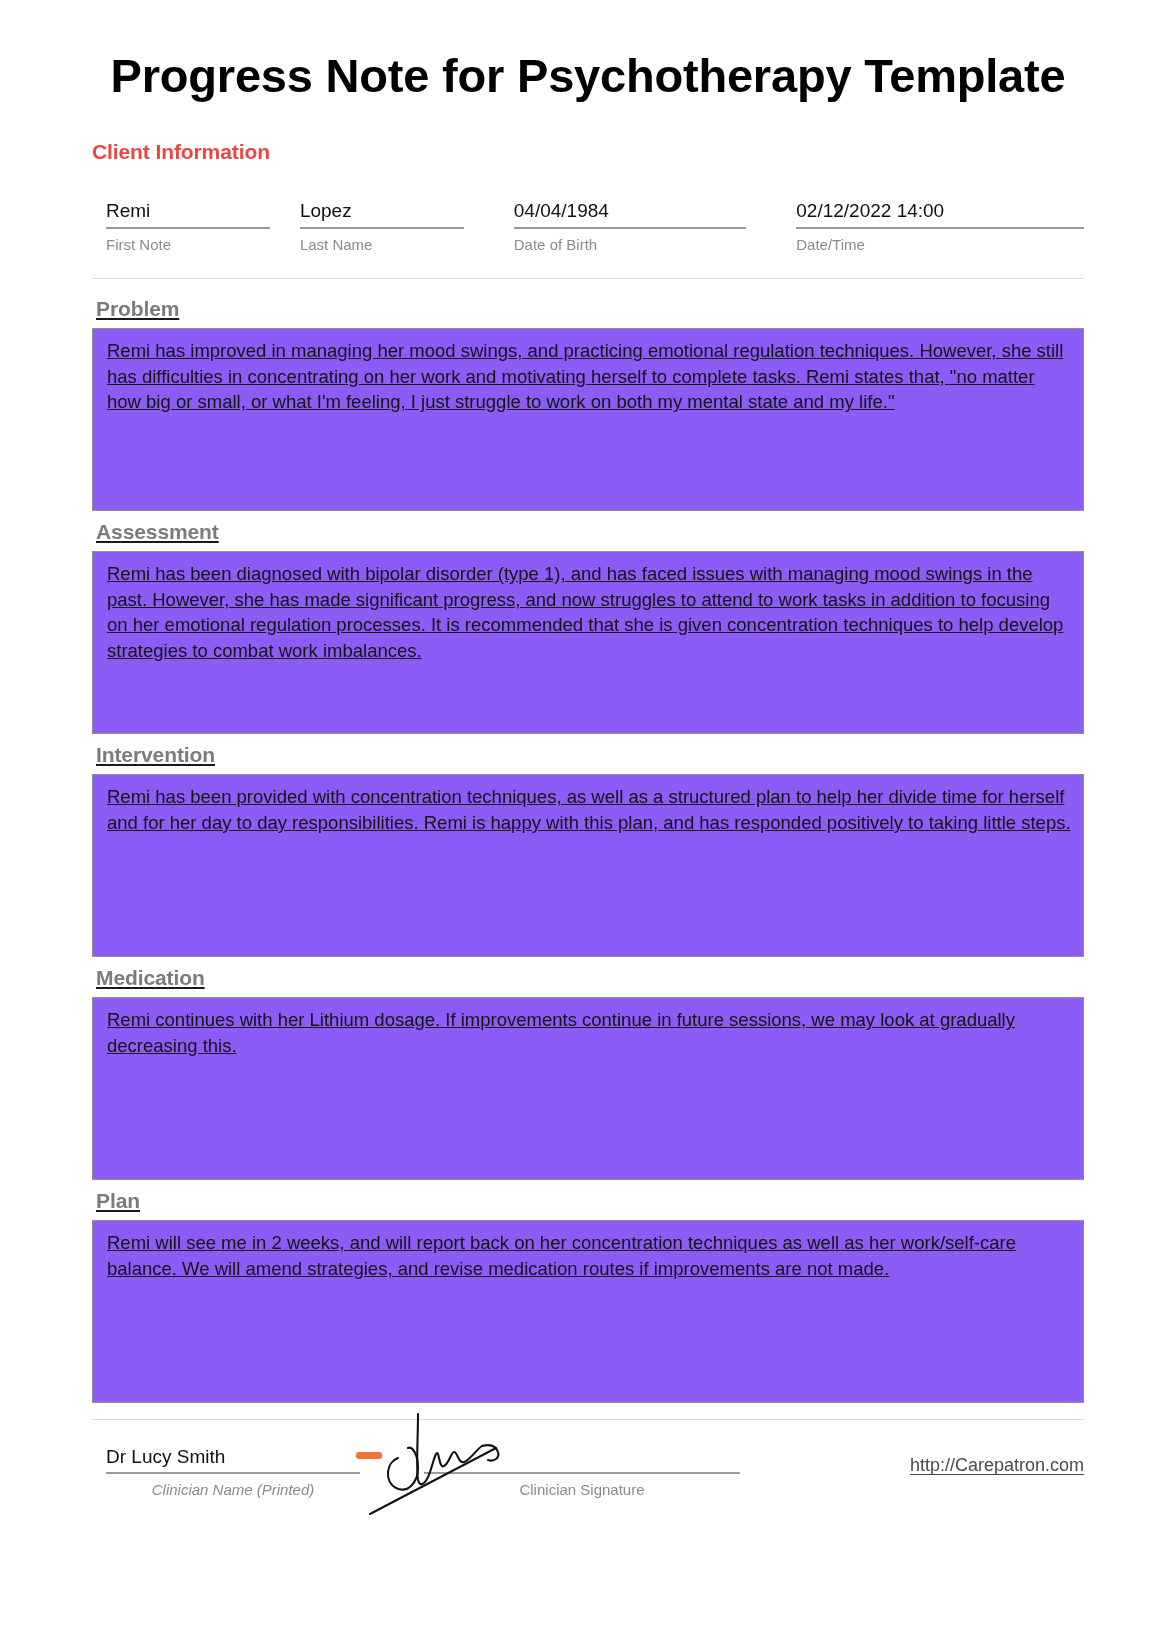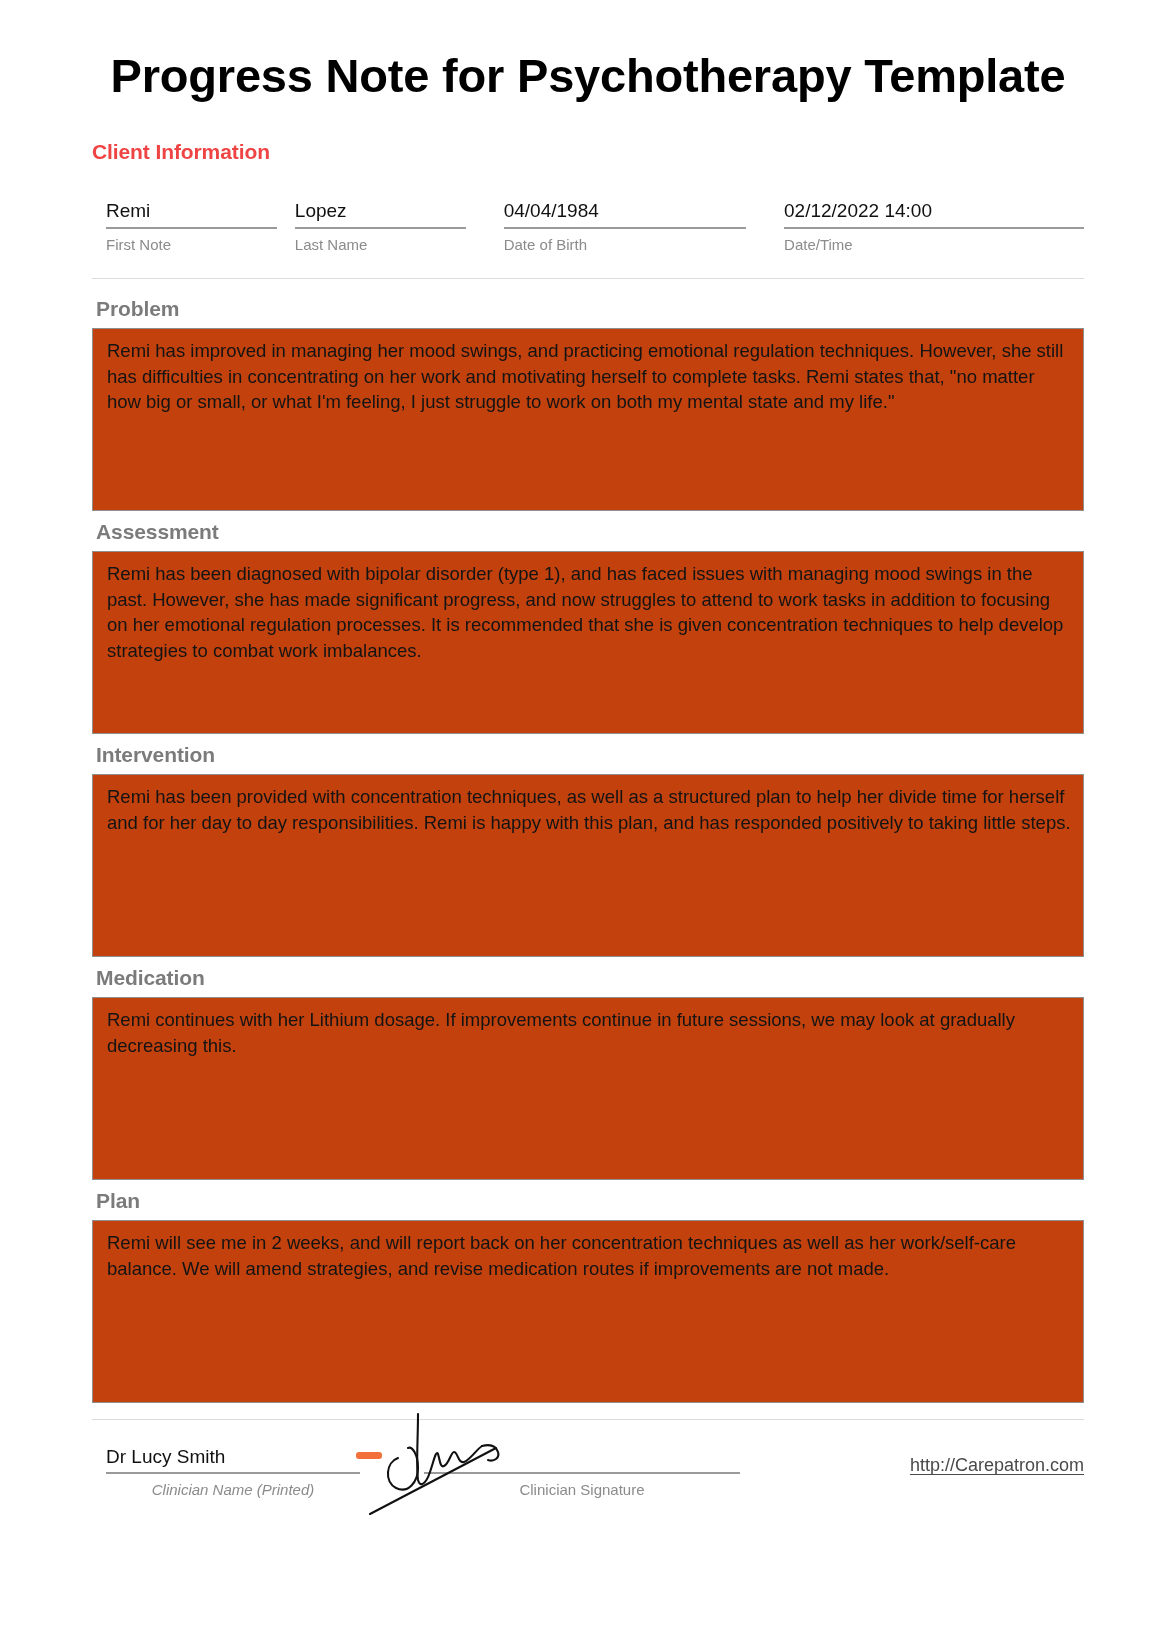--- a/index.html
+++ b/index.html
@@ -42,21 +42,21 @@
     font-size: 21px;
     font-weight: bold;
     color: #ef4444;
     margin: 0 0 6px 0;
     letter-spacing: -0.1px;
   }
 
   .client-row {
     display: flex;
     align-items: flex-end;
-    gap: 4px;
+    gap: 16px;
     margin-top: 2px;
   }
   .field {
     position: relative;
     padding: 0 0 0 14px;
   }
   .field-name  { width: 186px; }
   .field-last  { width: 186px; }
   .field-dob   { width: 258px; margin-left: 20px; }
   .field-dt    { width: 316px; margin-left: 20px; margin-top: 28px; }
@@ -81,31 +81,31 @@
     line-height: 18px;
   }
 
   .hr-divider {
     border: none;
     border-top: 1px solid #dcdcdc;
     margin: 24px 0 18px 0;
   }
 
   
-  .note-section { margin-bottom: 9px; }
+  .note-section { margin-bottom: 9px; text-decoration: underline; }
   .note-heading {
     font-size: 21px;
     font-weight: bold;
     color: #7b7b7b;
     margin: 0 0 7px 4px;
     letter-spacing: -0.1px;
   }
   .note-box {
     border: 1px solid #8f8f8f;
-    background: #c2410c;
+    background: #8b5cf6;
     padding: 9px 12px 10px 14px;
     font-size: 18.5px;
     line-height: 25.5px;
     color: #141414;
   }
   .note-box p { margin: 0; }
 
   .h-problem      { height: 183px; }
   .h-assessment   { height: 183px; }
   .h-intervention { height: 183px; }

